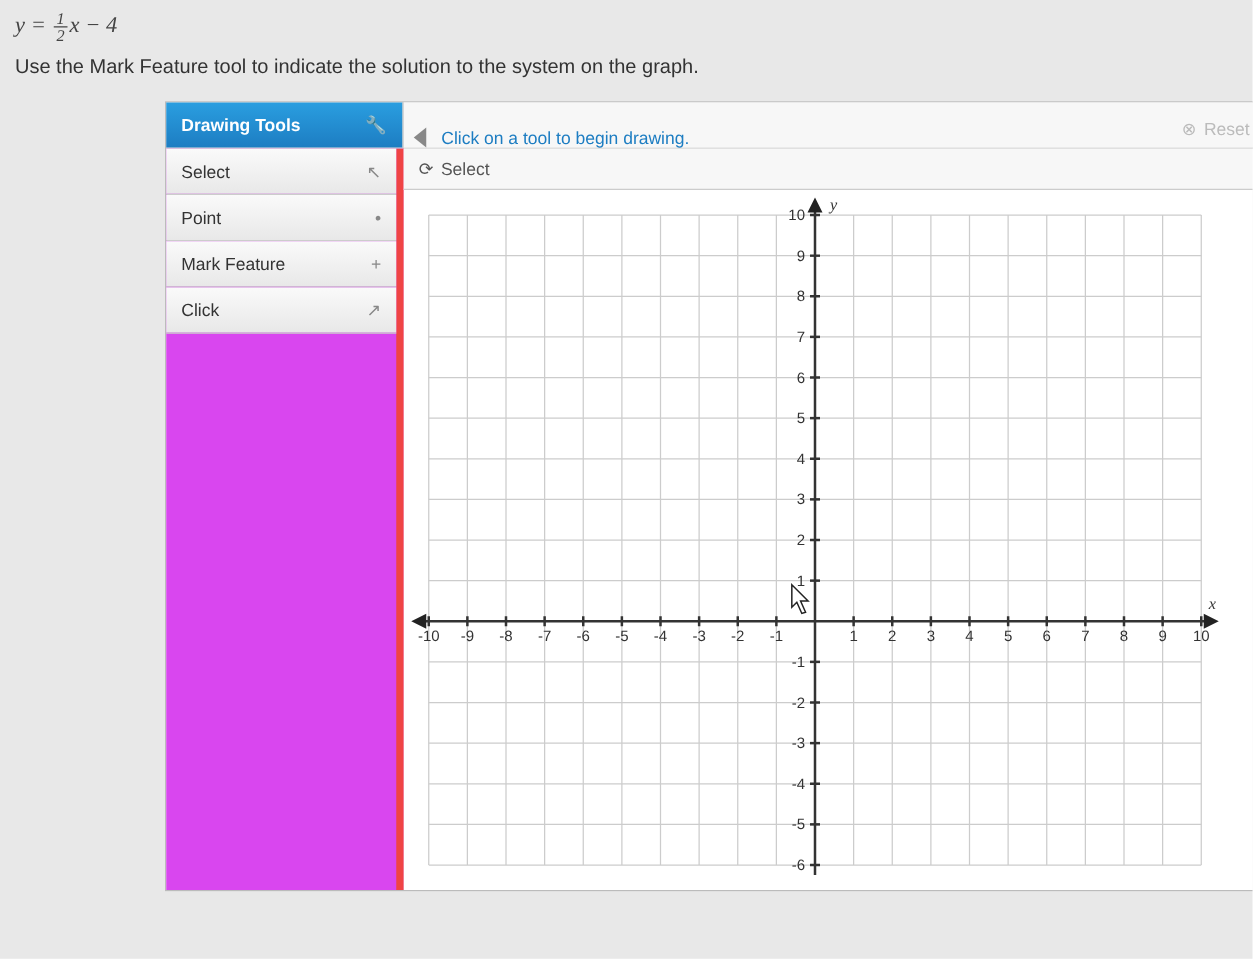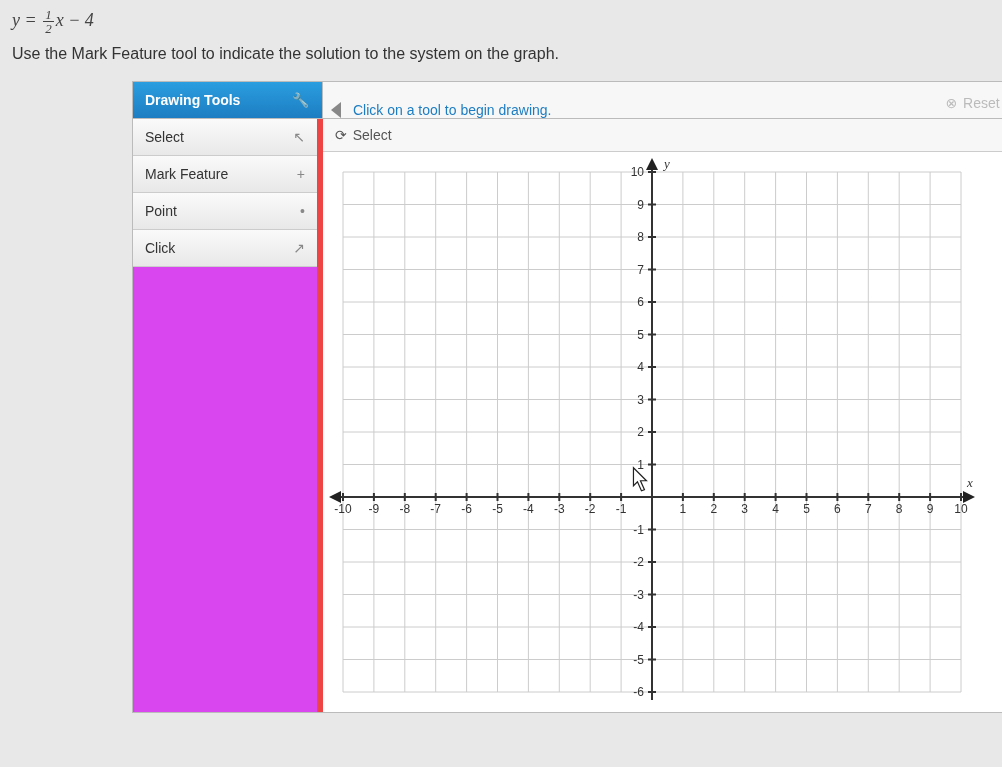--- a/index.html
+++ b/index.html
@@ -158,26 +158,26 @@
     </div>
   </div>
 
   <div class="main-area">
     <div class="tool-list">
       <div class="tool-item">
         <span>Select</span>
         <span class="tool-ico">↖</span>
       </div>
       <div class="tool-item">
+        <span>Point</span>
+        <span class="tool-ico">•</span>
+      </div>
+      <div class="tool-item">
         <span>Mark Feature</span>
         <span class="tool-ico">+</span>
-      </div>
-      <div class="tool-item">
-        <span>Point</span>
-        <span class="tool-ico">•</span>
       </div>
       <div class="tool-item">
         <span>Click</span>
         <span class="tool-ico">↗</span>
       </div>
     </div>
 
     <div class="canvas-wrap">
       <div class="reset-bar">
         <span>⟳</span>

